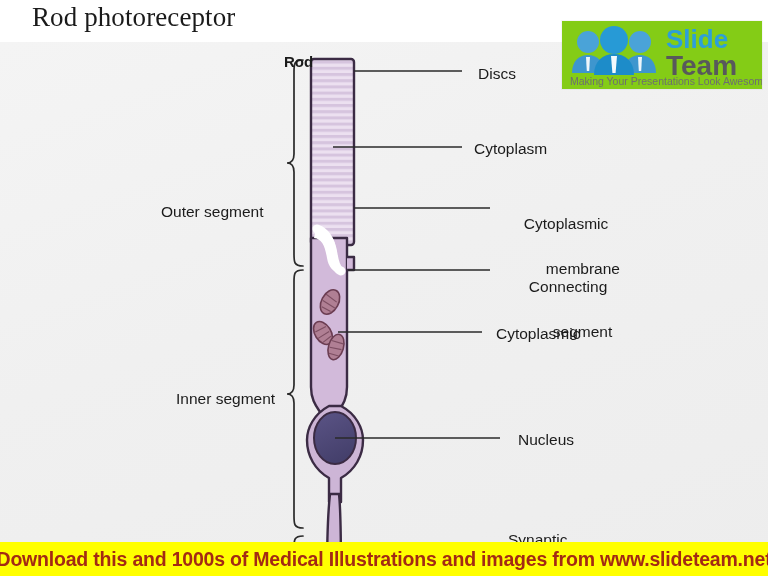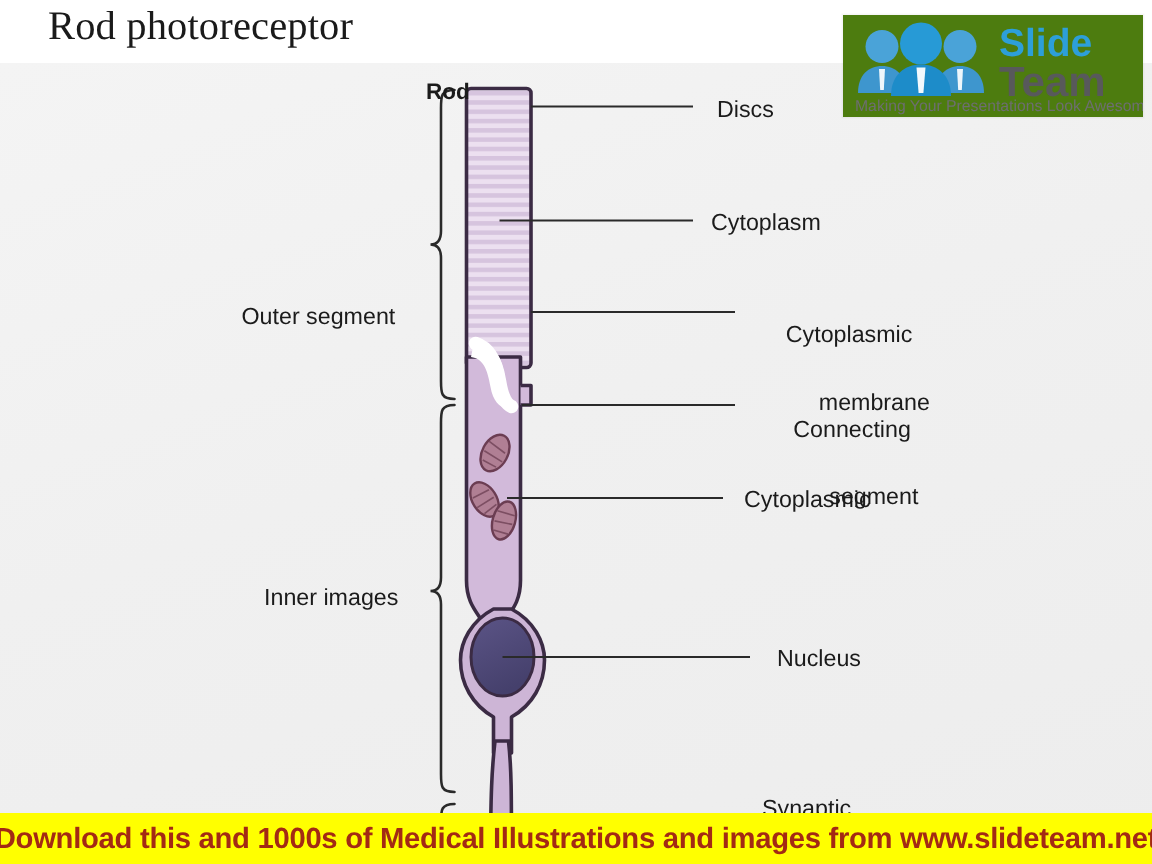--- a/index.html
+++ b/index.html
@@ -41,24 +41,24 @@
   #canvas {
     position: absolute;
     left: 0; top: 42px;
     width: 768px; height: 534px;
     background: linear-gradient(160deg,#f4f4f4 0%, #f0f0f0 45%, #ededed 100%);
   }
   
   #logo {
     position: absolute;
     left: 562px;
-    top: 10px;
+    top: 21px;
     width: 200px;
     height: 68px;
-    background: #4d7c0f;
+    background: #84cc16;
     box-shadow: 0 0 0 1px rgba(0,0,0,0.035);
   }
   #logo svg { display:block; }
   
   .lbl {
     position: absolute;
     font-family: "Liberation Sans", sans-serif;
     font-size: 15.5px;
     color: #1b1b1b;
     white-space: pre;
@@ -194,21 +194,21 @@
         <path d="M348,228 L490,228"></path>
         <path d="M338,290 L482,290"></path>
         <path d="M335,396 L500,396"></path>
       </g>
     </svg>
 
     <div class="lbl bold" style="left:284px; top:9px;">Rod</div>
 
     <div class="lbl" style="left:161px; top:159px;">Outer segment</div>
 
-    <div class="lbl" style="left:176px; top:346px;">Inner images</div>
+    <div class="lbl" style="left:176px; top:346px;">Inner segment</div>
 
     <div class="lbl" style="left:478px; top:21px;">Discs</div>
 
     <div class="lbl" style="left:474px; top:96px;">Cytoplasm</div>
 
     <div class="lbl ctr" style="left:498px; top:149px; width:200px; text-align:left;">
       <span>Cytoplasmic</span><br>
       <span style="display:inline-block; padding-left:22px;">membrane</span>
     </div>
 

